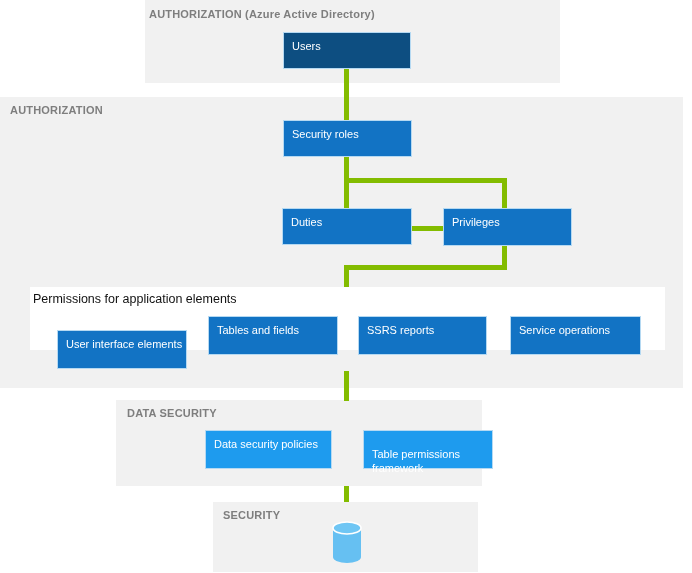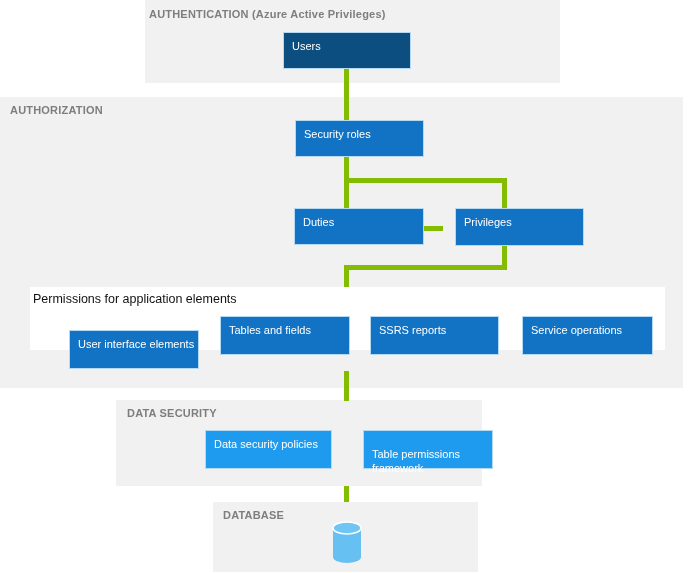--- a/index.html
+++ b/index.html
@@ -37,21 +37,21 @@
   .node {
     position: absolute;
     color: #ffffff;
     font-size: 11px;
     padding: 6px 0 0 8px;
     line-height: 1.3;
     border: 1px solid var(--c-box-border);
     z-index: 5;
   }
   .node.dark   { background: var(--c-dark-blue); }
-  .node.medium { background: var(--c-medium-blue); margin-left: 12px; }
+  .node.medium { background: var(--c-medium-blue); }
   .node.light  { background: var(--c-light-blue); }
   .line {
     position: absolute;
     background: var(--c-green);
     z-index: 2;
   }
   #perm-panel {
     position: absolute;
     left: 30px; top: 287px;
     width: 635px; height: 63px;
@@ -96,33 +96,33 @@
     left: 332px; top: 521px;
     z-index: 5;
   }
 </style>
 </head>
 <body>
 
 <div id="stage">
 
   <div class="section" id="sec-authentication">
-    <div class="section-title">AUTHENTICATION (Azure Active Privileges)</div>
+    <div class="section-title">AUTHORIZATION (Azure Active Directory)</div>
   </div>
 
   <div class="section" id="sec-authorization">
     <div class="section-title">AUTHORIZATION</div>
   </div>
 
   <div class="section" id="sec-datasecurity">
     <div class="section-title">DATA SECURITY</div>
   </div>
 
   <div class="section" id="sec-database">
-    <div class="section-title">DATABASE</div>
+    <div class="section-title">SECURITY</div>
   </div>
 
   <div id="perm-panel">
     <div id="perm-title">Permissions for application elements</div>
   </div>
 
   <div class="line" id="ln-users-secroles"></div>
   <div class="line" id="ln-secroles-duties"></div>
   <div class="line" id="ln-branch-h"></div>
   <div class="line" id="ln-branch-v"></div>

